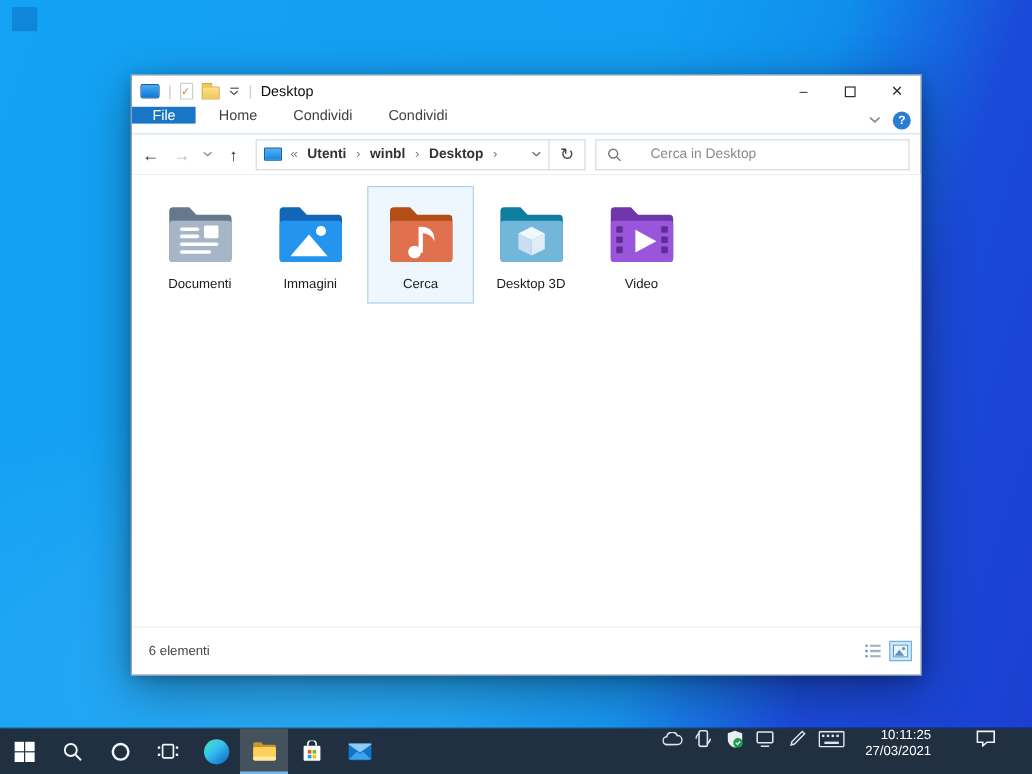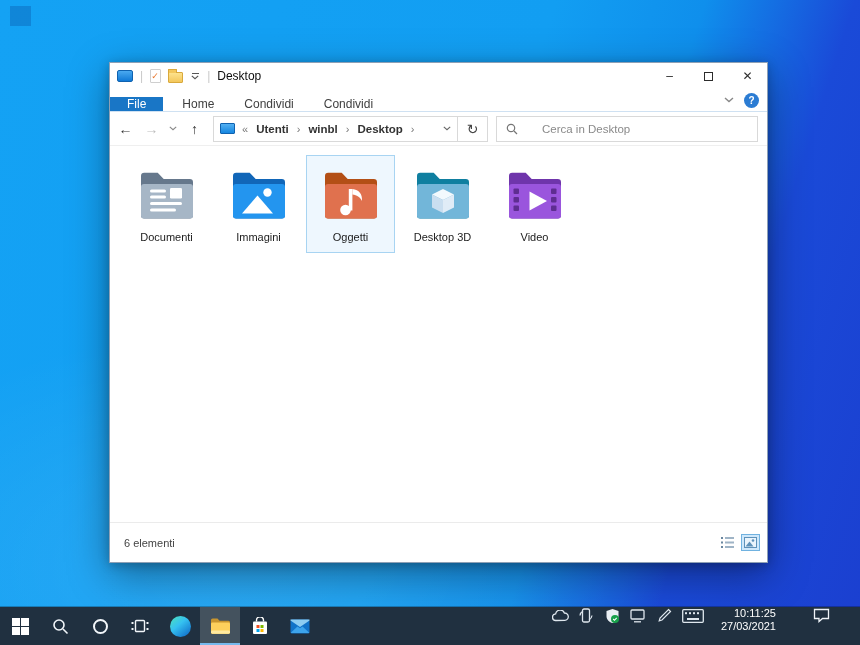--- a/index.html
+++ b/index.html
@@ -41,21 +41,21 @@
   .ic-custom i{ display:block; width:7px; height:1px; background:#555; margin-bottom:1px; }
   .chev{ width:8px; height:5px; }
   .chev path{ fill:none; stroke:#555; stroke-width:1.4; }
   .win-title{ margin-left:7px; font-size:12px; color:#0d0d0d; }
   .controls{ margin-left:auto; display:flex; height:100%; }
   .ctl{ width:39px; height:100%; display:flex; align-items:center; justify-content:center;
     font-size:12px; color:#2c2c2c; cursor:default; }
   .ctl-max span{ display:block; width:9px; height:9px; border:1px solid #2c2c2c; }
 
   
-  .ribbon{ height:23px; display:flex; align-items:flex-end; border-bottom:1px solid #cfe1f2; flex:none; position:relative; }
+  .ribbon{ height:23px; display:flex; align-items:flex-start; border-bottom:1px solid #cfe1f2; flex:none; position:relative; }
   .rtab{ display:flex; align-items:center; padding:0 15px; font-size:12px; color:#404040; }
   .rtab.file{ background:#1976c6; color:#fff; padding:0 17px; margin-right:4px; }
   .ribbon-right{ position:absolute; right:8px; top:0; height:100%; display:flex; align-items:center; gap:10px; }
   .help-btn{ width:15px; height:15px; border-radius:50%; background:#2b7cd3; color:#fff;
     font-size:10px; font-weight:bold; display:flex; align-items:center; justify-content:center; }
 
   
   .toolbar{ height:34px; display:flex; align-items:center; padding:0 9px 0 4px; gap:3px;
     border-bottom:1px solid #efefef; flex:none; }
   .navbtn{ width:23px; height:24px; display:flex; align-items:center; justify-content:center;
@@ -218,21 +218,21 @@
       </div>
 
       <div class="file-item selected">
         <svg viewBox="0 0 64 64">
           <path d="M6 14 q0-3.2 3.2-3.2 h13.5 l6 6.2 h26.1 q3.2 0 3.2 3.2 v33 q0 3.2-3.2 3.2 H9.2 Q6 56.4 6 53.2 z" fill="#b34f16"></path>
           <rect x="6" y="22" width="52" height="34.4" rx="3" fill="#e0714e"></rect>
           <circle fill="#fff" cx="26.5" cy="48" r="5.3"></circle>
           <rect fill="#fff" x="29.8" y="27" width="3.6" height="21.5"></rect>
           <path fill="#fff" d="M33.4 27 c6.8 1 10 4.8 9.6 12 c-2.2 -4.5 -5 -5.9 -9.6 -6.6 z"></path>
         </svg>
-        <div class="file-label">Oggetti</div>
+        <div class="file-label">Cerca</div>
       </div>
 
       <div class="file-item">
         <svg viewBox="0 0 64 64">
           <path d="M6 14 q0-3.2 3.2-3.2 h13.5 l6 6.2 h26.1 q3.2 0 3.2 3.2 v33 q0 3.2-3.2 3.2 H9.2 Q6 56.4 6 53.2 z" fill="#0f7fa0"></path>
           <rect x="6" y="22" width="52" height="34.4" rx="3" fill="#72b6d9"></rect>
           <polygon points="32,27 43,32.5 32,38 21,32.5" fill="#f2f9fd"></polygon>
           <polygon points="21,32.5 32,38 32,51 21,45.5" fill="#c9def0"></polygon>
           <polygon points="43,32.5 32,38 32,51 43,45.5" fill="#e0ecf7"></polygon>
         </svg>

